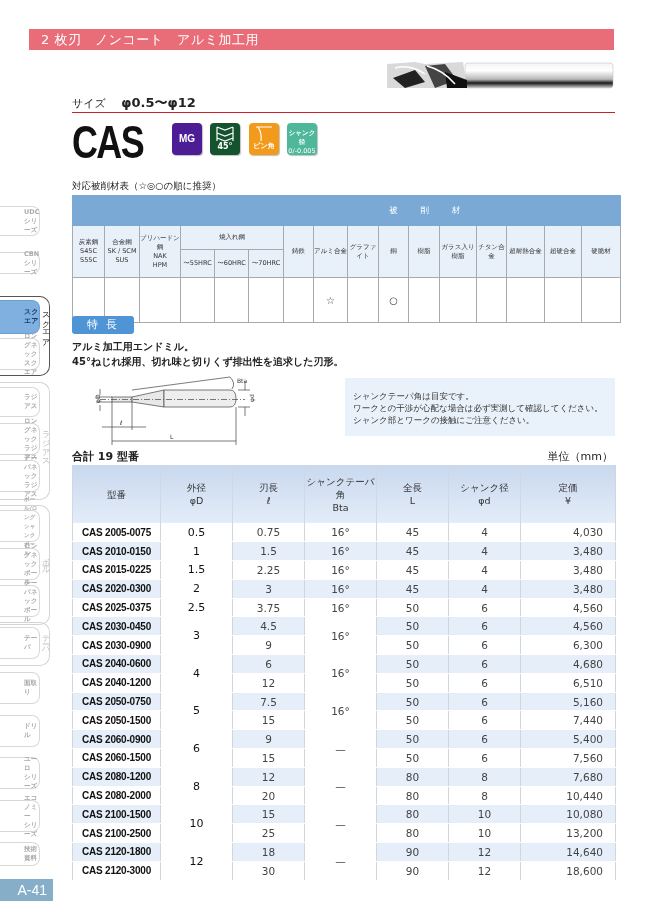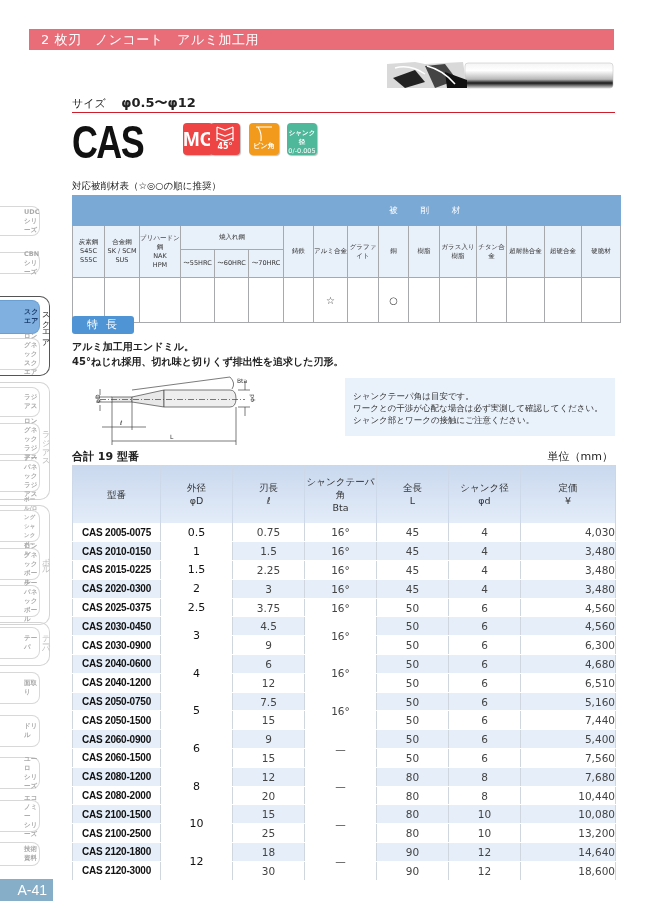--- a/index.html
+++ b/index.html
@@ -13,22 +13,22 @@
   
   .tool { position: absolute; left: 385px; top: 60px; width: 230px; height: 30px; }
 
   .size-line { position: absolute; left: 72px; top: 94px; font-size: 11px; color: #222; }
   .size-line b { font-size: 13px; font-weight: bold; margin-left: 12px; }
   .red-rule { position: absolute; left: 72px; top: 112px; width: 543px; height: 1px; background: #cc1f2b; }
 
   .cas-title { position: absolute; left: 72px; top: 115px; font-family: "Liberation Sans", sans-serif; font-weight: bold; font-size: 46px; letter-spacing: -2px; transform: scaleX(0.78); transform-origin: left top; color: #111; }
 
   .badge { position: absolute; top: 123px; width: 30px; height: 32px; border-radius: 4px; color: #fff; text-align: center; font-weight: bold; box-shadow: 1px 1px 1px rgba(0,0,0,0.25); }
-  .badge.mg { left: 183px; background: #ef4444; font-size: 20px; line-height: 32px; font-family: "Liberation Sans", sans-serif; }
-  .badge.helix { left: 210px; background: #ef4444; font-size: 8px; }
+  .badge.mg { left: 172px; background: #4c1d95; font-size: 10px; line-height: 32px; font-family: "Liberation Sans", sans-serif; }
+  .badge.helix { left: 210px; background: #14532d; font-size: 8px; }
   .badge.pin { left: 249px; background: #f29a1c; font-size: 7px; }
   .badge.shank { left: 287px; background: #4fb89a; font-size: 6.5px; line-height: 9px; padding-top: 6px; }
 
   .mat-caption { position: absolute; left: 72px; top: 180px; font-size: 9.5px; color: #222; }
 
   
   table.mat { position: absolute; left: 72px; top: 195px; width: 543px; border-collapse: collapse; table-layout: fixed; font-size: 6.5px; color: #333; }
   table.mat td { border: 1px solid #a7a9ad; text-align: center; vertical-align: middle; line-height: 9px; }
   table.mat tr.top td { background: #7aa9d6; height: 30px; color: #fff; font-size: 8.5px; letter-spacing: 10px; text-align: right; padding-right: 150px; border-color: #7aa9d6; }
   table.mat tr.head td { background: #e8f0f9; }
@@ -44,21 +44,21 @@
 
   .total { position: absolute; left: 72px; top: 449px; font-size: 11px; font-weight: bold; }
   .unit { position: absolute; right: 37px; top: 449px; font-size: 11px; }
 
   
   table.spec { position: absolute; left: 72px; top: 465px; width: 543px; border-collapse: collapse; table-layout: fixed; font-size: 11px; color: #333; }
   table.spec th { height: 58px; background: linear-gradient(#c9d8ee, #e3ecf8); font-weight: normal; font-size: 9.5px; line-height: 13px; border-left: 1px solid #cdd8e8; color: #333; }
   table.spec td { height: 18.8px; text-align: center; border-left: 1px solid #d0d6de; border-bottom: 1px solid #fff; font-family: "DejaVu Sans", sans-serif; font-size: 10.5px; color: #444; }
   table.spec td.model { font-family: "Liberation Sans", sans-serif; font-weight: bold; font-size: 10px; color: #111; text-align: center; transform-origin: center; letter-spacing: -0.2px; }
   table.spec td.od { color: #111; font-size: 11px; background: #fff; }
-  table.spec td.price { text-align: right; }
+  table.spec td.price { text-align: right; padding-right: 12px; }
   table.spec tr.alt td.shade { background: #e5eef9; }
   table.spec td.bta { background: #fff; }
   table.spec { border-bottom: 1px solid #cfd6de; border-right: 1px solid #cfd6de; border-left: 1px solid #cfd6de; }
 
   
   .side-item { position: absolute; left: 0; width: 40px; border: 1px solid #d8d8d8; border-left: none; border-radius: 0 8px 8px 0; font-size: 6.5px; color: #aaa; line-height: 9px; padding-left: 24px; display: flex; align-items: center; font-weight: bold; }
   .side-item.active { background: #7fb0df; color: #1b3d6e; border-color: #6a9fd4; font-size: 7px; }
   .side-group { position: absolute; left: 0; width: 50px; border: 1px solid #d4d4d4; border-left: none; border-radius: 0 10px 10px 0; }
   .side-group.active { border-color: #555; }
   .group-label { position: absolute; left: 40px; width: 10px; font-size: 8px; color: #bbb; writing-mode: vertical-rl; line-height: 10px; }

